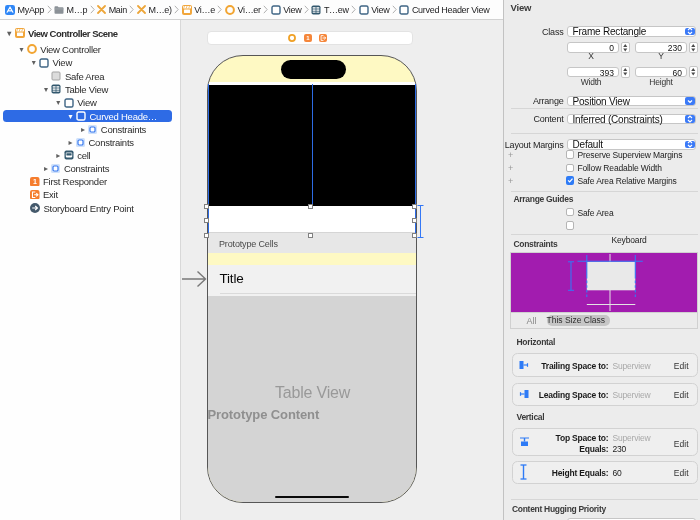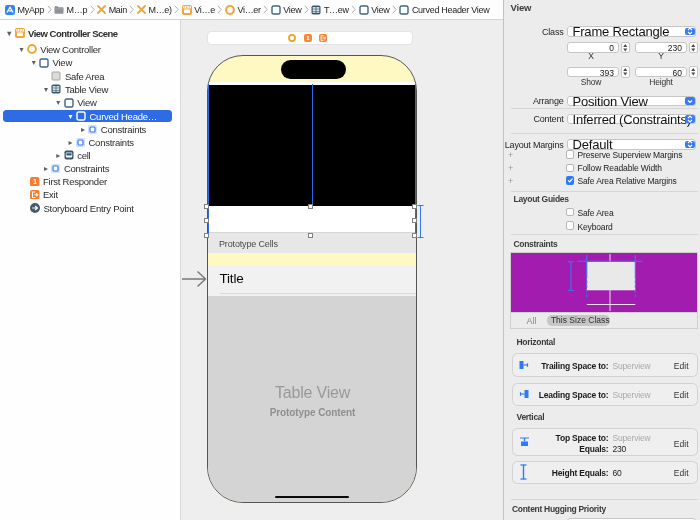--- a/index.html
+++ b/index.html
@@ -26,30 +26,30 @@
 #phone{position:absolute;left:24.5px;top:34.5px;width:210px;height:448.5px;background:#fef9c3;border:1.3px solid #565656;border-radius:36px;overflow:hidden;}
 #pill{position:absolute;left:73px;top:4px;width:65px;height:19px;background:#000;border-radius:9.5px;}
 #blackv{position:absolute;left:0;top:29px;width:210px;height:121.5px;background:#000;}
 #whitev{position:absolute;left:0;top:150.5px;width:210px;height:26px;background:#fff;}
 #pband{position:absolute;left:0;top:176.5px;width:210px;height:20.5px;background:#e7e7e7;border-top:1px solid #d5d5d5;font-size:9px;letter-spacing:-0.15px;color:#4a4a4a;display:flex;align-items:center;padding-left:11.5px;padding-top:2px;}
 #titlecell{position:absolute;left:0;top:197px;width:210px;height:43.5px;background:#f1f1f1;margin-top:12px;}
 #titlecell .t{position:absolute;left:12px;top:6px;font-size:13.5px;letter-spacing:-0.2px;color:#0a0a0a;}
 #titlecell .sep{position:absolute;left:12px;top:28.5px;right:0;height:1px;background:#dadada;}
 #grayv{position:absolute;left:0;top:240.5px;width:210px;height:206px;background:#d4d4d4;}
 #grayv .tv{position:absolute;left:0;width:210px;top:87.5px;text-align:center;font-size:16px;letter-spacing:-0.2px;color:#999;}
-#grayv .pc{position:absolute;left:0;width:210px;top:110.5px;text-align:center;font-size:10px;font-weight:bold;letter-spacing:-0.1px;color:#8f8f8f;}
+#grayv .pc{position:absolute;left:0;width:210px;top:110.5px;font-size:13px;font-weight:bold;letter-spacing:-0.1px;color:#8f8f8f;}
 #homeind{position:absolute;left:67.5px;bottom:3.6px;width:74px;height:2.8px;border-radius:1.5px;background:#0a0a0a;}
 .bline{position:absolute;width:1px;background:#2d6be4;}
 .handle{position:absolute;width:5px;height:5px;background:#fff;border:1px solid #808080;}
 
 
 #inspector{font-size:9px;color:#262626;}
 .ilabel{position:absolute;right:136.5px;width:120px;text-align:right;font-size:9px;letter-spacing:-0.2px;color:#262626;white-space:nowrap;}
 .ihead{position:absolute;font-weight:bold;font-size:8.5px;letter-spacing:-0.3px;color:#3a3a3a;}
-.popup{position:absolute;left:62.5px;width:129.5px;height:10.5px;background:#fff;border:1px solid #c6c6c6;border-radius:3px;font-size:13px;letter-spacing:-0.2px;color:#111;line-height:9.5px;padding-left:5px;}
+.popup{position:absolute;left:62.5px;width:129.5px;height:10.5px;background:#fff;border:1px solid #c6c6c6;border-radius:3px;font-size:10px;letter-spacing:-0.2px;color:#111;line-height:9.5px;padding-left:5px;}
 .pcap{position:absolute;right:0.5px;top:0.5px;bottom:0.5px;width:10px;background:#3b7af7;border-radius:2px;display:flex;align-items:center;justify-content:center;}
 .nfield{position:absolute;height:10.5px;width:52.5px;background:#fff;border:1px solid #c6c6c6;border-radius:3px;font-size:8.5px;color:#111;line-height:10px;text-align:right;padding-right:4px;}
 .stepper{position:absolute;width:8.5px;height:11.5px;background:#fff;border:1px solid #c6c6c6;border-radius:2px;}
 
 
 .axlabel{position:absolute;font-size:8.5px;letter-spacing:-0.2px;color:#333;width:40px;text-align:center;}
 .isep{position:absolute;left:6.5px;width:187px;height:1px;background:#d6d6d6;}
 .plus{position:absolute;left:4px;color:#9a9a9a;font-size:9px;}
 .cb{position:absolute;left:61.5px;width:8.5px;height:8.5px;background:#fff;border:1px solid #b5b5b5;border-radius:2px;}
 .cbc{position:absolute;left:61.5px;width:8.5px;height:8.5px;background:#2e7bf6;border-radius:2px;}
@@ -351,21 +351,21 @@
         <path d="M4.25 9.5 L6.3 6.6 H2.2 Z" fill="#4a4a4a"></path>
       </svg>
     </div>
   <div class="nfield" style="left:130.5px;top:66.6px;">60</div>
   <div class="stepper" style="left:185px;top:66.1px;">
       <svg width="8.5" height="11.5" viewBox="0 0 8.5 11.5" style="position:absolute;left:-1px;top:-1px;">
         <path d="M4.25 2 L6.3 4.9 H2.2 Z" fill="#4a4a4a"></path>
         <path d="M4.25 9.5 L6.3 6.6 H2.2 Z" fill="#4a4a4a"></path>
       </svg>
     </div>
-  <div class="axlabel" style="left:67px;top:77.4px;">Show</div>
+  <div class="axlabel" style="left:67px;top:77.4px;">Width</div>
   <div class="axlabel" style="left:137px;top:77.4px;">Height</div>
 
   <div class="ilabel" style="top:96.2px;">Arrange</div>
   <div class="popup" style="top:95.7px;">Position View<span class="pcap">
         <svg width="6" height="8" viewBox="0 0 6 8">
           <path d="M1 3.5 L3 5.5 L5 3.5" stroke="#fff" stroke-width="1.2" fill="none"></path>
         </svg>
       </span></div>
 
   <div class="isep" style="top:108.1px;"></div>
@@ -392,26 +392,26 @@
   <div class="plus" style="top:163.2px;">+</div>
   <div class="cb" style="top:163.5px;"></div>
   <div class="cblab" style="top:163.4px;">Follow Readable Width</div>
   <div class="plus" style="top:175.9px;">+</div>
   <div class="cbc" style="top:176.2px;"><svg width="8.5" height="8.5" viewBox="0 0 9 9">
         <path d="M2.2 4.6 L3.9 6.3 L6.9 2.7" stroke="#fff" stroke-width="1.3" fill="none"></path>
       </svg></div>
   <div class="cblab" style="top:176.1px;text-align:right;">Safe Area Relative Margins</div>
 
   <div class="isep" style="top:190.8px;"></div>
-  <div class="ihead" style="left:9.5px;top:194.4px;">Layout Guides</div>
+  <div class="ihead" style="left:9.5px;top:194.4px;">Arrange Guides</div>
 
   <div class="cb" style="top:207.9px;"></div>
   <div class="cblab" style="top:207.8px;">Safe Area</div>
   <div class="cb" style="top:221.1px;"></div>
-  <div class="cblab" style="top:222px;">Keyboard</div>
+  <div class="cblab" style="top:235px;margin-left:34px;">Keyboard</div>
 
   <div class="isep" style="top:234.4px;"></div>
   <div class="ihead" style="left:9.5px;top:239.4px;">Constraints</div>
 
   <div class="abs" style="left:5.5px;top:252.1px;width:188.5px;height:76.5px;background:#a21caf;border:1px solid #d0d0d0;">
     <svg width="186.5" height="74.5" viewBox="0 0 186.5 74.5" style="position:absolute;left:0;top:0;">
 
       <line x1="99" y1="1" x2="99" y2="58" stroke="#e4e4e4" stroke-width="1"></line>
       <line x1="75.8" y1="51.5" x2="124.3" y2="51.5" stroke="#e4e4e4" stroke-width="1"></line>
       <rect x="75.8" y="8.8" width="48.5" height="28.5" fill="#e9e9e9"></rect>
@@ -422,21 +422,21 @@
 
       <line x1="66.5" y1="8.2" x2="131.8" y2="8.2" stroke="#3478f6" stroke-width="1.1"></line>
 
       <line x1="75.8" y1="2" x2="75.8" y2="23" stroke="#3478f6" stroke-width="1.1"></line>
       <line x1="75.8" y1="23" x2="75.8" y2="45.5" stroke="#3478f6" stroke-width="1.1" stroke-dasharray="2.6 2"></line>
       <line x1="124.3" y1="2" x2="124.3" y2="23" stroke="#3478f6" stroke-width="1.1"></line>
       <line x1="124.3" y1="23" x2="124.3" y2="45.5" stroke="#3478f6" stroke-width="1.1" stroke-dasharray="2.6 2"></line>
     </svg>
     <div style="position:absolute;left:0;right:0;bottom:0;height:15.5px;background:#ebebeb;border-top:1px solid #d0d0d0;">
       <span style="position:absolute;left:16px;top:2.5px;font-size:9px;color:#8a8a8a;">All</span>
-      <span style="position:absolute;left:36px;top:2px;width:63px;height:10.5px;background:#c6c6c6;border-radius:5px;font-size:8.5px;color:#2d2d2d;text-align:right;line-height:10.5px;">This Size Class</span>
+      <span style="position:absolute;left:36px;top:2px;width:63px;height:10.5px;background:#c6c6c6;border-radius:5px;font-size:8.5px;color:#2d2d2d;text-align:left;line-height:10.5px;">This Size Class</span>
     </div>
   </div>
 
   <div class="ihead" style="left:12.5px;top:336.5px;">Horizontal</div>
 
   <div class="crow" style="top:353.4px;height:23.6px;padding-left:39px;">
     <span class="cicon">
         <svg width="10" height="10" viewBox="0 0 10 10">
           <rect x="0.5" y="1" width="4" height="8" fill="#2e7bf6"></rect>
           <line x1="4.5" y1="5" x2="8.5" y2="5" stroke="#2e7bf6" stroke-width="1.2"></line>

